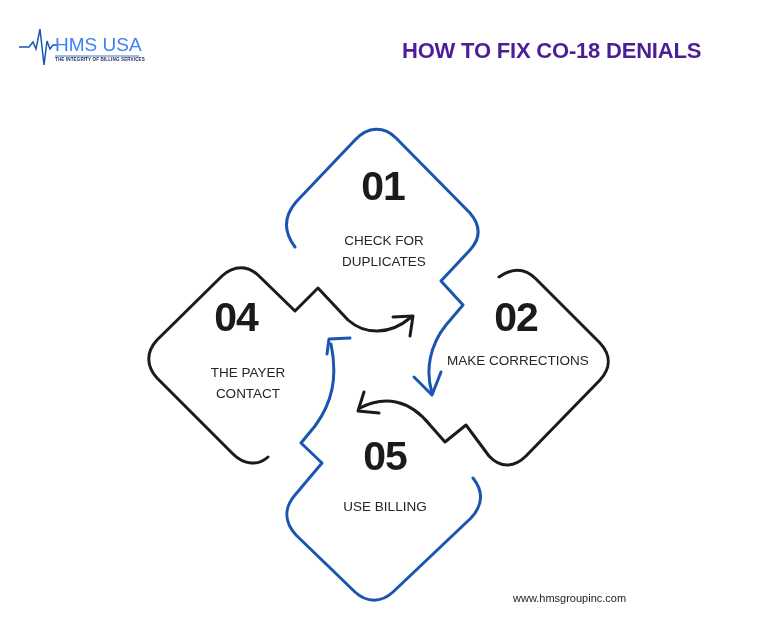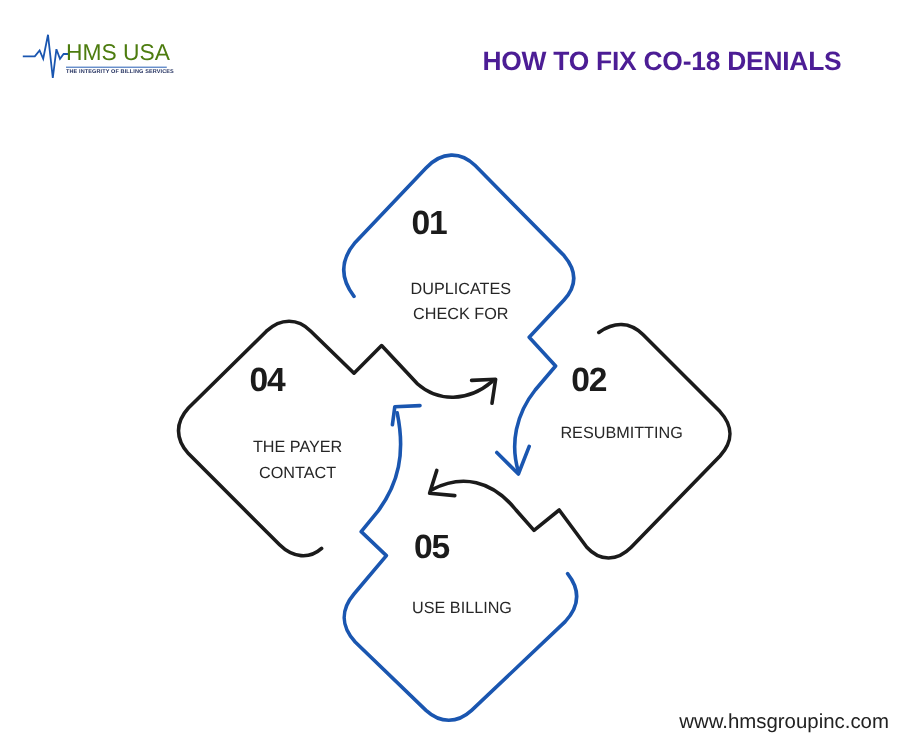--- a/index.html
+++ b/index.html
@@ -1,25 +1,25 @@
 <!DOCTYPE html>
 <html><head>
 <meta charset="utf-8">
 <style>
   html, body { margin: 0; padding: 0; background: #ffffff; }
   body { width: 768px; height: 623px; position: relative; overflow: hidden; font-family: "Liberation Sans", sans-serif; }
   .logo { position: absolute; left: 17px; top: 27px; width: 130px; height: 44px; }
   .logo svg { position: absolute; left: 0; top: 0; }
-  .logo-name { position: absolute; left: 38px; top: 8px; font-size: 19px; color: #4d7c0f; letter-spacing: 0px; white-space: nowrap; line-height: 20px; }
+  .logo-name { position: absolute; left: 38px; top: 8px; font-size: 19px; color: #3b82f6; letter-spacing: 0px; white-space: nowrap; line-height: 20px; }
   .logo-tag { position: absolute; left: 38px; top: 30px; font-size: 4.6px; color: #1c2a5a; font-weight: bold; white-space: nowrap; letter-spacing: 0.1px; }
   .page-title { position: absolute; left: 402px; top: 38px; font-size: 22px; font-weight: bold; color: #4c1d95; white-space: nowrap; letter-spacing: -0.2px; }
   .diagram { position: absolute; left: 0; top: 0; }
-  .step-num { position: absolute; font-size: 28px; font-weight: bold; color: #1b1b1b; text-align: left; width: 80px; letter-spacing: -1px; line-height: 40px; }
+  .step-num { position: absolute; font-size: 41px; font-weight: bold; color: #1b1b1b; text-align: center; width: 80px; letter-spacing: -1px; line-height: 40px; }
   .step-text { position: absolute; font-size: 13.5px; color: #262626; text-align: center; line-height: 21px; white-space: nowrap; }
-  .footer-url { position: absolute; left: 566px; top: 592px; font-size: 17px; color: #222222; white-space: nowrap; }
+  .footer-url { position: absolute; left: 513px; top: 592px; font-size: 11px; color: #222222; white-space: nowrap; }
 </style>
 </head>
 <body>
 
 <div class="logo">
   <svg width="130" height="44" viewBox="0 0 130 44">
     <polyline points="2,20 12,20 16,15 19,22 23,2 27,38 30,14 33,22 36,18 40,18" fill="none" stroke="#1a56b0" stroke-width="1.5"></polyline>
     <line x1="38" y1="29" x2="122" y2="29" stroke="#1a56b0" stroke-width="0.8"></line>
   </svg>
   <div class="logo-name">HMS USA</div>
@@ -46,33 +46,33 @@
   </g>
 
   <g fill="none" stroke="#1b1b1b" stroke-width="3" stroke-linecap="round" stroke-linejoin="round">
     <path d="M268,457 C258,466 244,465 233,454 L157,378 C146,366 146,352 157,340 L222,276 C234,265 248,265 259,276 L295,311 L318,288 L348,320 C365,335 390,335 410,318"></path>
     <polyline points="393,317 413,316 410,336"></polyline>
   </g>
 </svg>
 
 <div class="step-num" style="left:343px; top:166px;">01</div>
 <div class="step-text" style="left:326px; top:230px; width:116px;">
+  <div>CHECK FOR</div>
   <div>DUPLICATES</div>
-  <div>CHECK FOR</div>
 </div>
 
 <div class="step-num" style="left:476px; top:297px;">02</div>
 <div class="step-text" style="left:443px; top:350px; width:150px;">
-  <div>RESUBMITTING</div>
+  <div>MAKE CORRECTIONS</div>
 </div>
 
 <div class="step-num" style="left:345px; top:436px;">05</div>
 <div class="step-text" style="left:327px; top:496px; width:116px;">
   <div>USE BILLING</div>
 </div>
 
-<div class="step-num" style="left:208px; top:297px;">04</div>
+<div class="step-num" style="left:196px; top:297px;">04</div>
 <div class="step-text" style="left:190px; top:362px; width:116px;">
   <div>THE PAYER</div>
   <div>CONTACT</div>
 </div>
 
 <div class="footer-url">www.hmsgroupinc.com</div>
 
 </body></html>

